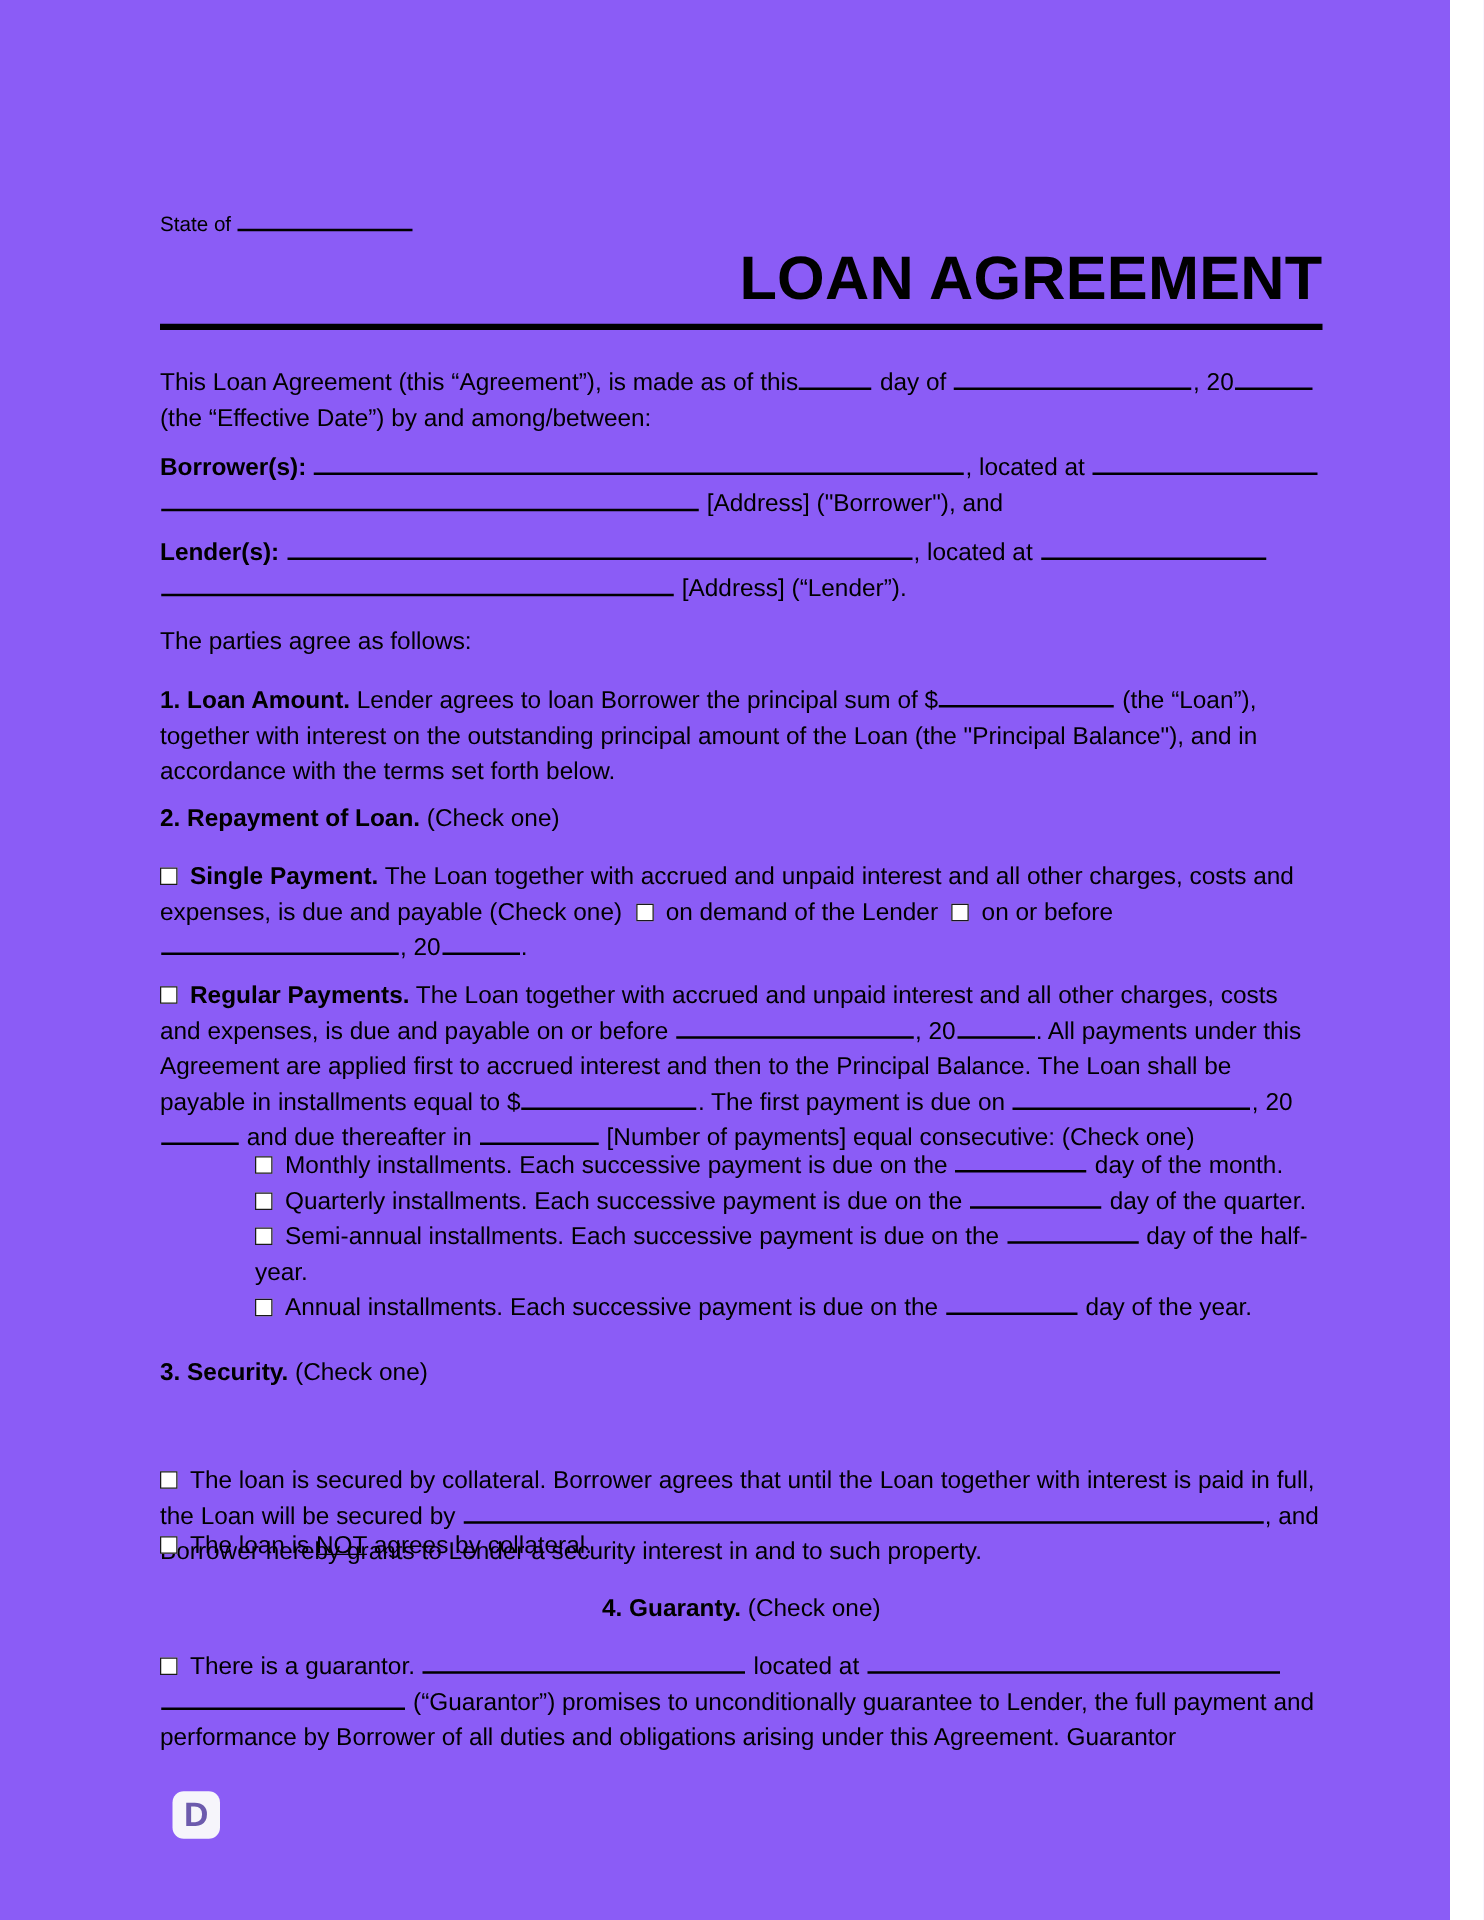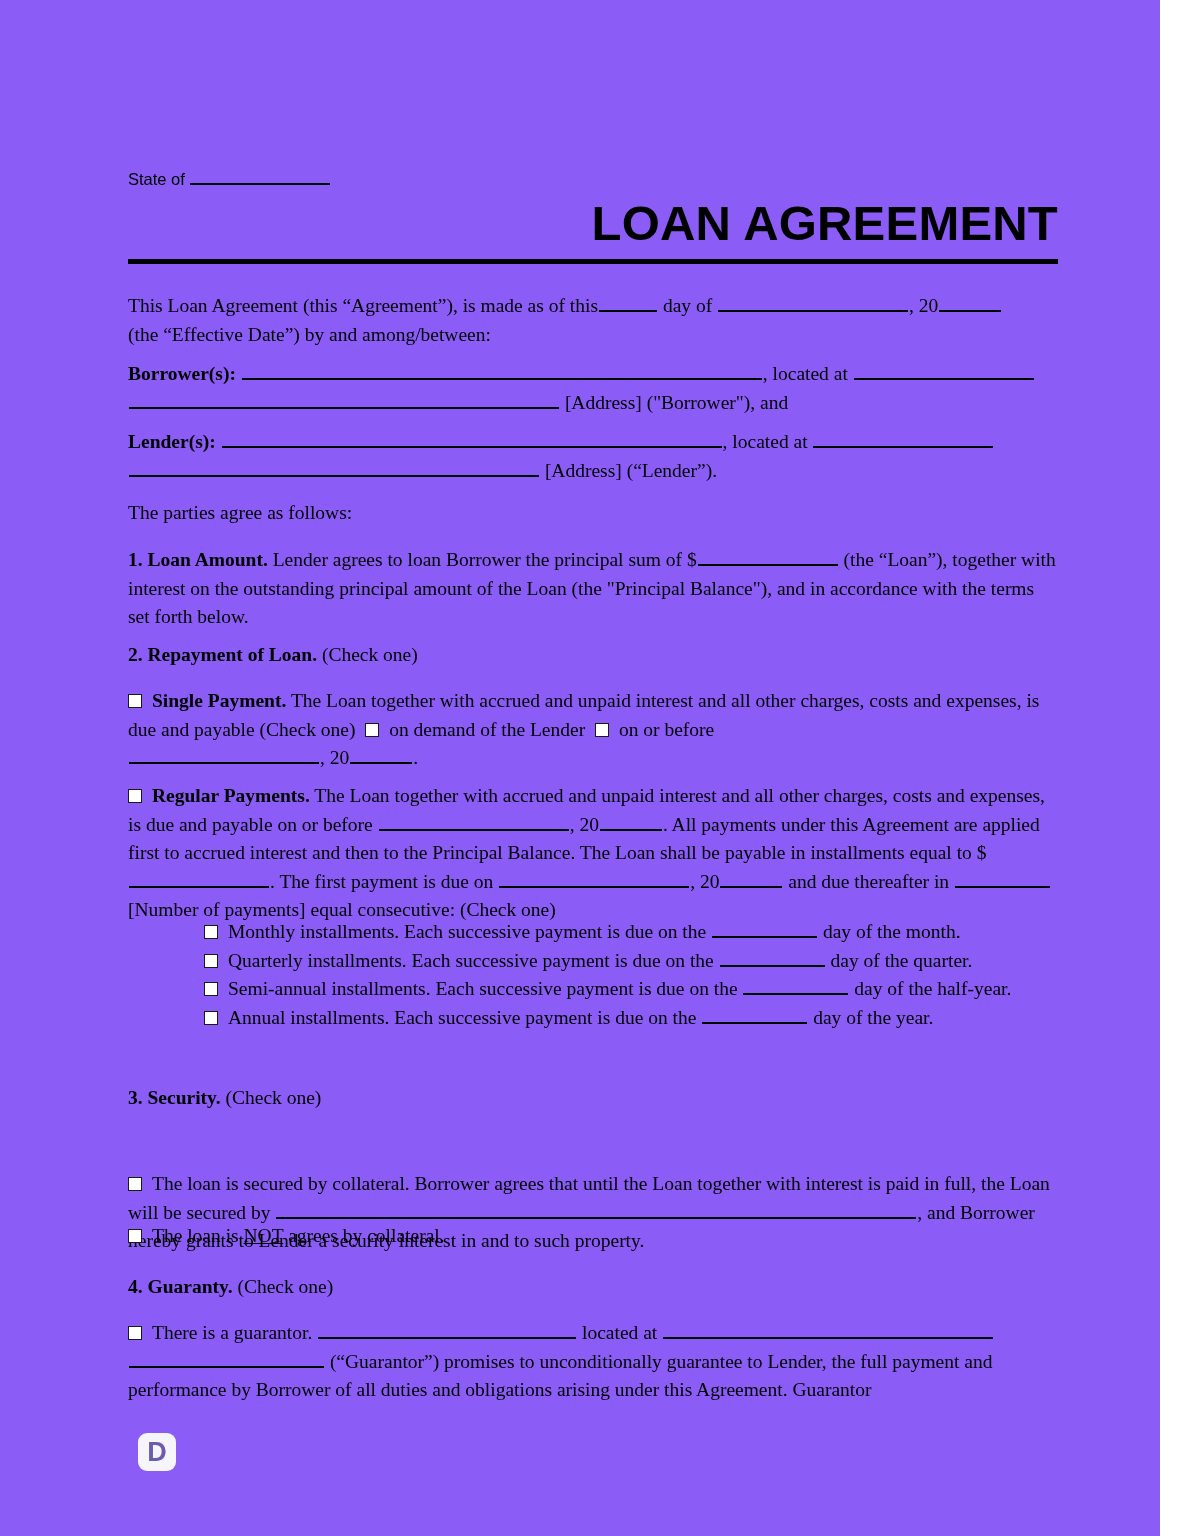--- a/index.html
+++ b/index.html
@@ -62,21 +62,20 @@
   }
 
   
   .body-block {
     position: absolute;
     left: 0;
     width: 930px;
     font-size: 19.5px;
     line-height: 28.5px;
     text-align: left;
-    font-family: Liberation Serif, serif;
   }
 
   .b { font-weight: bold; }
   .u { text-decoration: underline; }
 
   
   .blank {
     display: inline-block;
     border-bottom: 2px solid #000;
     vertical-align: baseline;
@@ -196,21 +195,21 @@
     </div>
 
     <div class="body-block" style="top:1170px;">
       <p class="para"><span class="checkbox"></span><span>The loan is secured by collateral. Borrower agrees that until the Loan together with interest is paid in full, the Loan will be secured by</span> <span class="blank bk-coll"></span><span>, and Borrower hereby grants to Lender a security interest in and to such property.</span></p>
     </div>
 
     <div class="body-block" style="top:1222px;">
       <p class="para"><span class="checkbox"></span><span>The loan is</span> <span class="u">NOT</span> <span>agrees by collateral.</span></p>
     </div>
 
-    <div class="body-block" style="top:1273px;">
+    <div class="body-block" style="top:1273px;text-align:center;">
       <p class="para"><span class="b">4.</span> <span class="b">Guaranty.</span> <span>(Check one)</span></p>
     </div>
 
     <div class="body-block" style="top:1319px;">
       <p class="para"><span class="checkbox"></span><span>There is a guarantor.</span> <span class="blank bk-guar"></span> <span>located at</span> <span class="blank bk-gadd"></span><br><span class="blank bk-gsec"></span> <span>(“Guarantor”) promises to unconditionally guarantee to Lender, the full payment and performance by Borrower of all duties and obligations arising under this Agreement. Guarantor</span></p>
     </div>
 
   </div>
 
   <div class="logo" style="background: rgb(246, 245, 251);">

